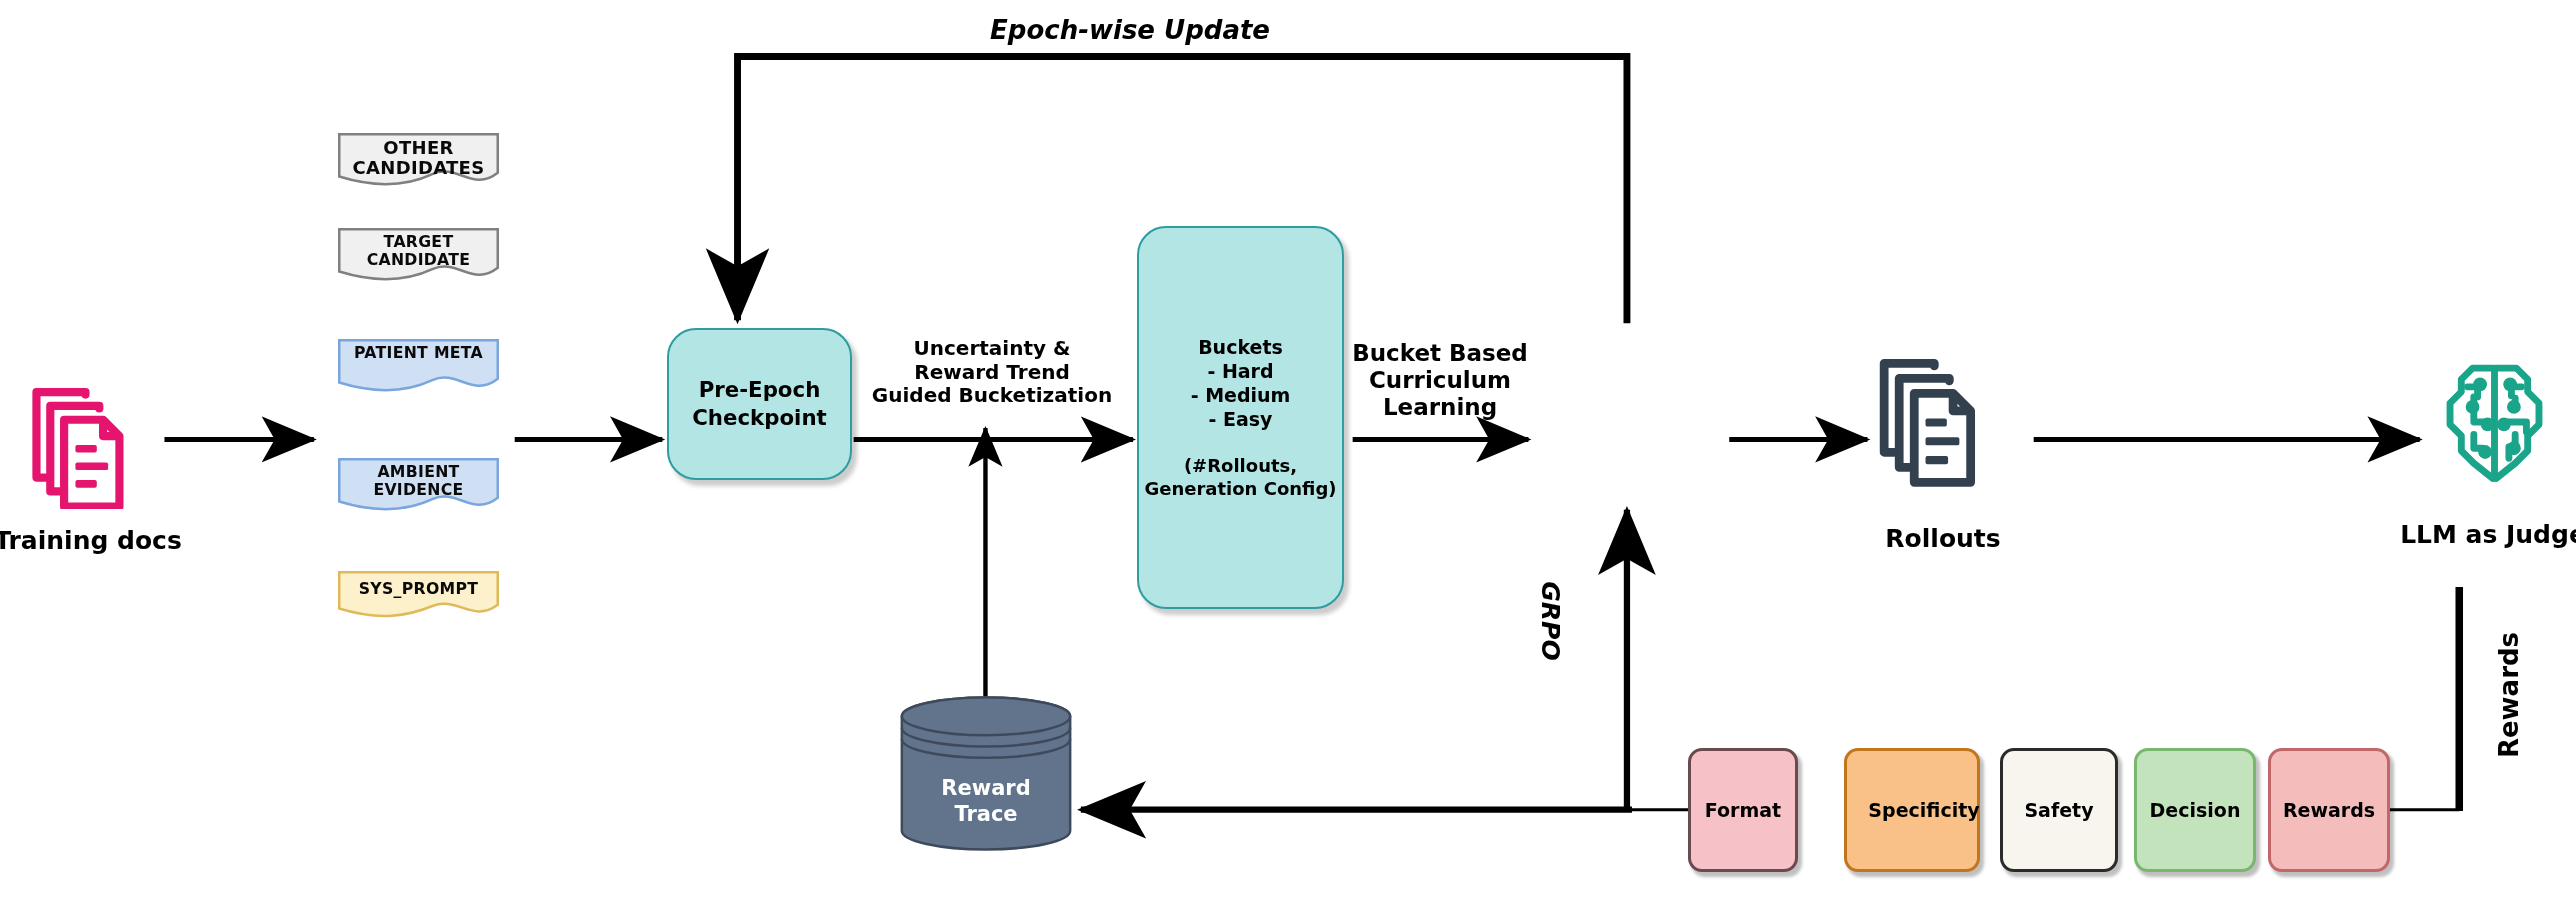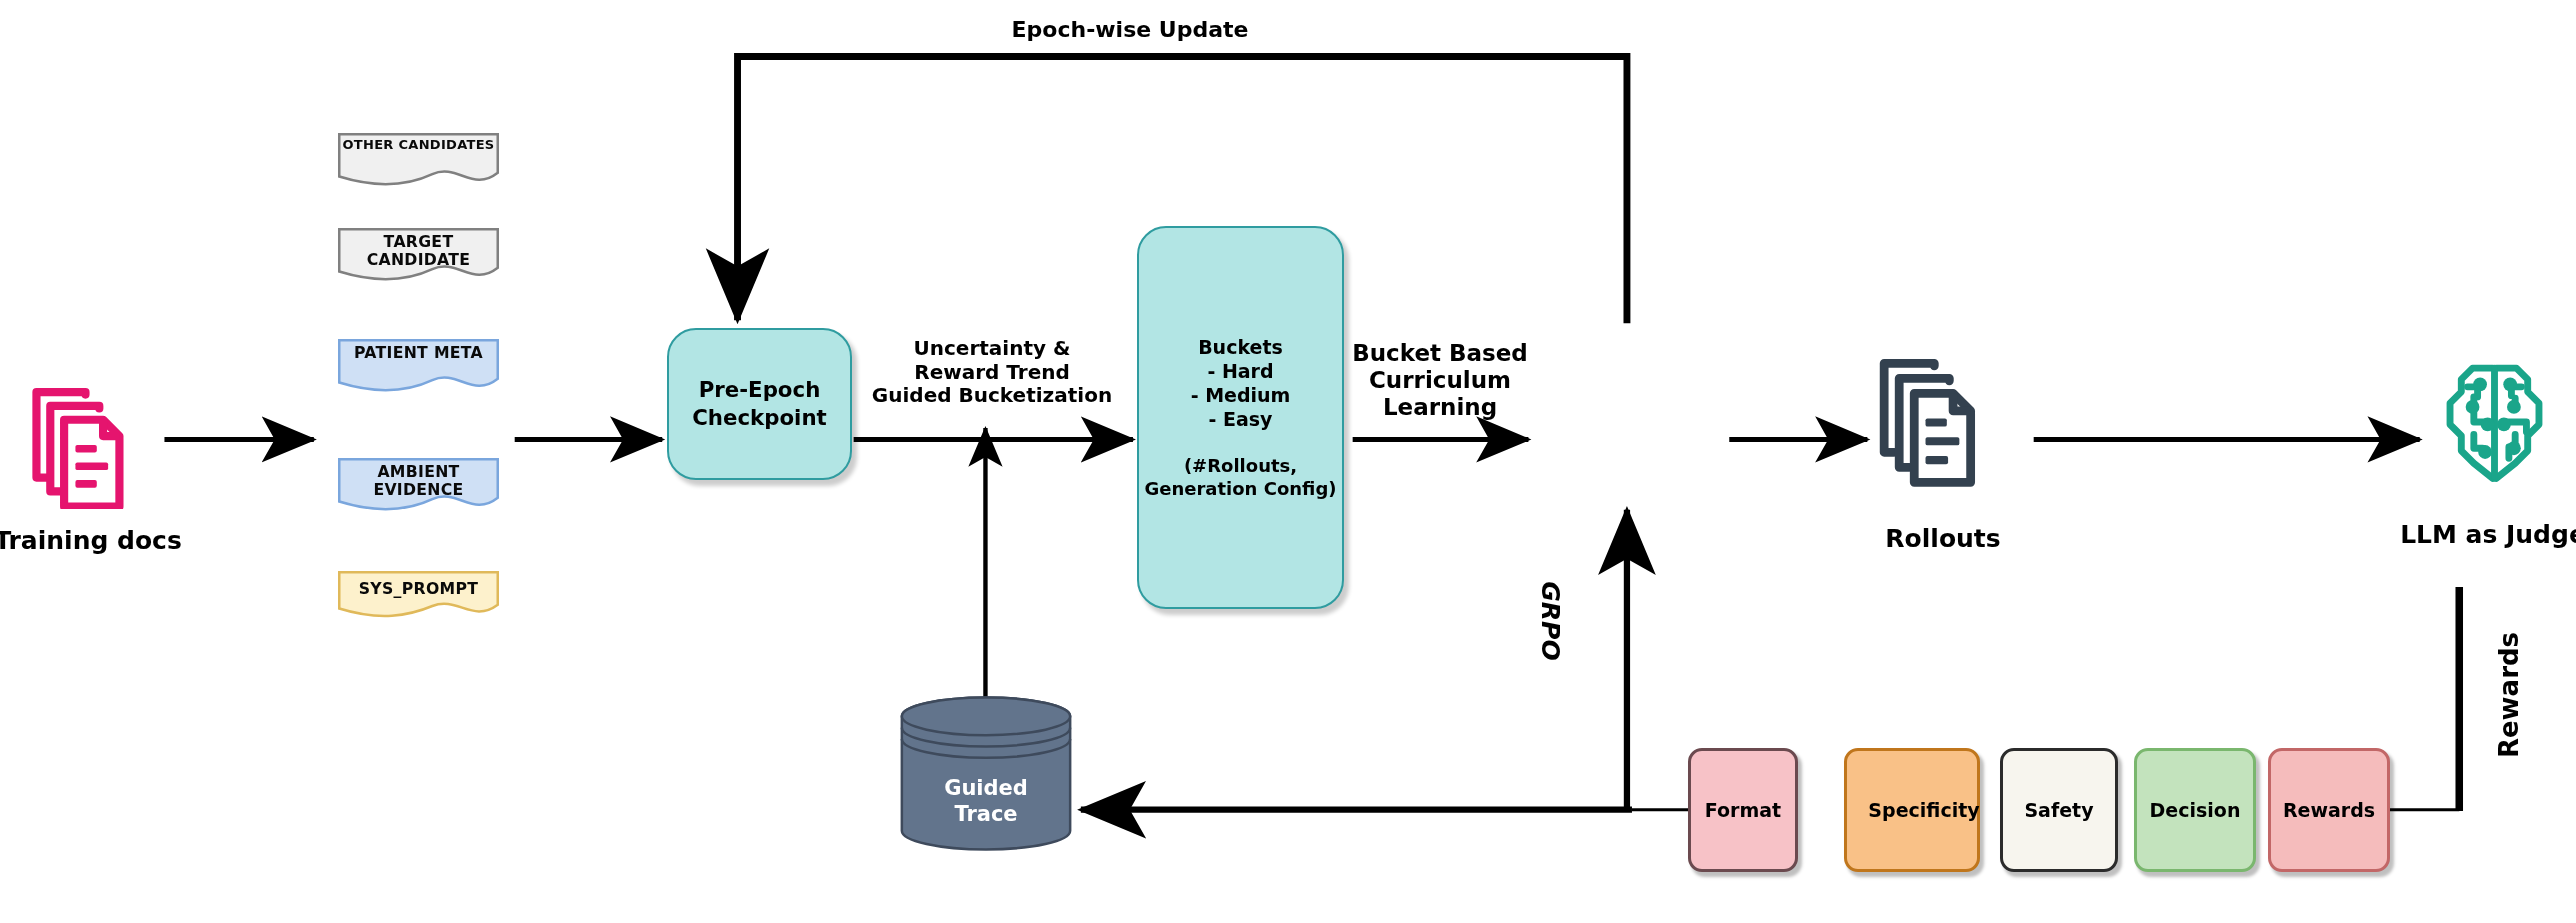--- a/index.html
+++ b/index.html
@@ -66,21 +66,21 @@
 
     <line x1="2600" y1="1290" x2="1722" y2="1290" stroke="#000" stroke-width="10" marker-end="url(#ah)"></line>
 
     <path d="M3752,1290 L3918,1290" fill="none" stroke="#000" stroke-width="5"></path>
 
     <path d="M2600,1290 L2690,1290" fill="none" stroke="#000" stroke-width="5"></path>
 
     <path d="M3918,935 L3918,1292" fill="none" stroke="#000" stroke-width="12" stroke-linecap="butt"></path>
   </svg>
 
-  <div class="lbl ctr" style="left:1130px;top:30px;font-size:22px;">Epoch-wise Update</div>
+  <div class="lbl ctr" style="left:1130px;top:30px;font-size:26px;font-style:italic;">Epoch-wise Update</div>
 
   <div class="abs" style="left:25px;top:377px;width:126px;height:132px;">
     <svg viewBox="0 0 200 210" width="126" height="132">
       <g fill="none" stroke="#e5146e" stroke-width="13" stroke-linejoin="round" stroke-linecap="round">
         <path d="M18,24 h78 v4 M18,24 v136 h16"></path>
         <path d="M40,46 h78 v4 M40,46 v136 h16"></path>
         <path d="M62,68 h62 l26,26 v112 h-88 z"></path>
       </g>
       <g fill="#e5146e">
         <rect x="80" y="108" width="34" height="12" rx="3"></rect>
@@ -89,21 +89,21 @@
       </g>
       <path d="M124,68 v26 h26" fill="none" stroke="#e5146e" stroke-width="13" stroke-linejoin="round"></path>
     </svg>
   </div>
   <div class="lbl ctr" style="left:88px;top:541px;font-size:25px;">Training docs</div>
 
   <div class="docflag" style="left:338px;top:133px;width:161px;height:56px;">
     <svg width="161" height="56" viewBox="0 0 256 90" preserveAspectRatio="none">
       <path d="M2,2 H254 V64 C214,96 190,48 150,66 C112,84 66,90 2,70 Z" fill="#f0f0f0" stroke="#808080" stroke-width="4"></path>
     </svg>
-    <div class="txt" style="font-size:13px;">OTHER
+    <div class="txt" style="font-size:18px;">OTHER
 CANDIDATES</div>
   </div>
 
   <div class="docflag" style="left:338px;top:228px;width:161px;height:56px;">
     <svg width="161" height="56" viewBox="0 0 256 90" preserveAspectRatio="none">
       <path d="M2,2 H254 V64 C214,96 190,48 150,66 C112,84 66,90 2,70 Z" fill="#f0f0f0" stroke="#808080" stroke-width="4"></path>
     </svg>
     <div class="txt" style="font-size:15.7px;">TARGET
 CANDIDATE</div>
   </div>
@@ -205,21 +205,21 @@
   <div class="lbl ctr" style="left:2493px;top:535px;font-size:25px;">LLM as Judge</div>
 
   <div class="abs" style="left:898px;top:695px;width:176px;height:157px;">
     <svg viewBox="0 0 280 250" width="176" height="157">
       <path d="M6,34 a134,30 0 0 1 268,0 v182 a134,30 0 0 1 -268,0 z" fill="#62748c" stroke="#3e4a5c" stroke-width="4"></path>
       <ellipse cx="140" cy="34" rx="134" ry="30" fill="#62748c" stroke="#3e4a5c" stroke-width="4"></ellipse>
       <path d="M6,52 a134,30 0 0 0 268,0" fill="none" stroke="#3e4a5c" stroke-width="4"></path>
       <path d="M6,70 a134,30 0 0 0 268,0" fill="none" stroke="#3e4a5c" stroke-width="4"></path>
     </svg>
     <div style="position:absolute;left:0;right:0;top:80px;text-align:center;white-space:pre;
-                color:#fff;font-weight:700;font-size:21px;line-height:1.26;">Guided
+                color:#fff;font-weight:700;font-size:21px;line-height:1.26;">Reward
 Trace</div>
   </div>
 
   <div class="chip" style="left:1688px;top:748px;width:110px;height:124px;background:#f7c2c7;border:3.1px solid #6b4a4f;font-size:19px;">Format</div>
 
   <div class="chip" style="left:1844px;top:748px;width:136px;height:124px;background:#f9c187;border:3.1px solid #c0761c;font-size:19px;padding-left:24px;">Specificity</div>
 
   <div class="chip" style="left:2000px;top:748px;width:118px;height:124px;background:#f7f5ee;border:3.1px solid #2b2b2b;font-size:19px;">Safety</div>
 
   <div class="chip" style="left:2134px;top:748px;width:122px;height:124px;background:#c3e3bd;border:3.1px solid #7ab76e;font-size:19px;">Decision</div>

